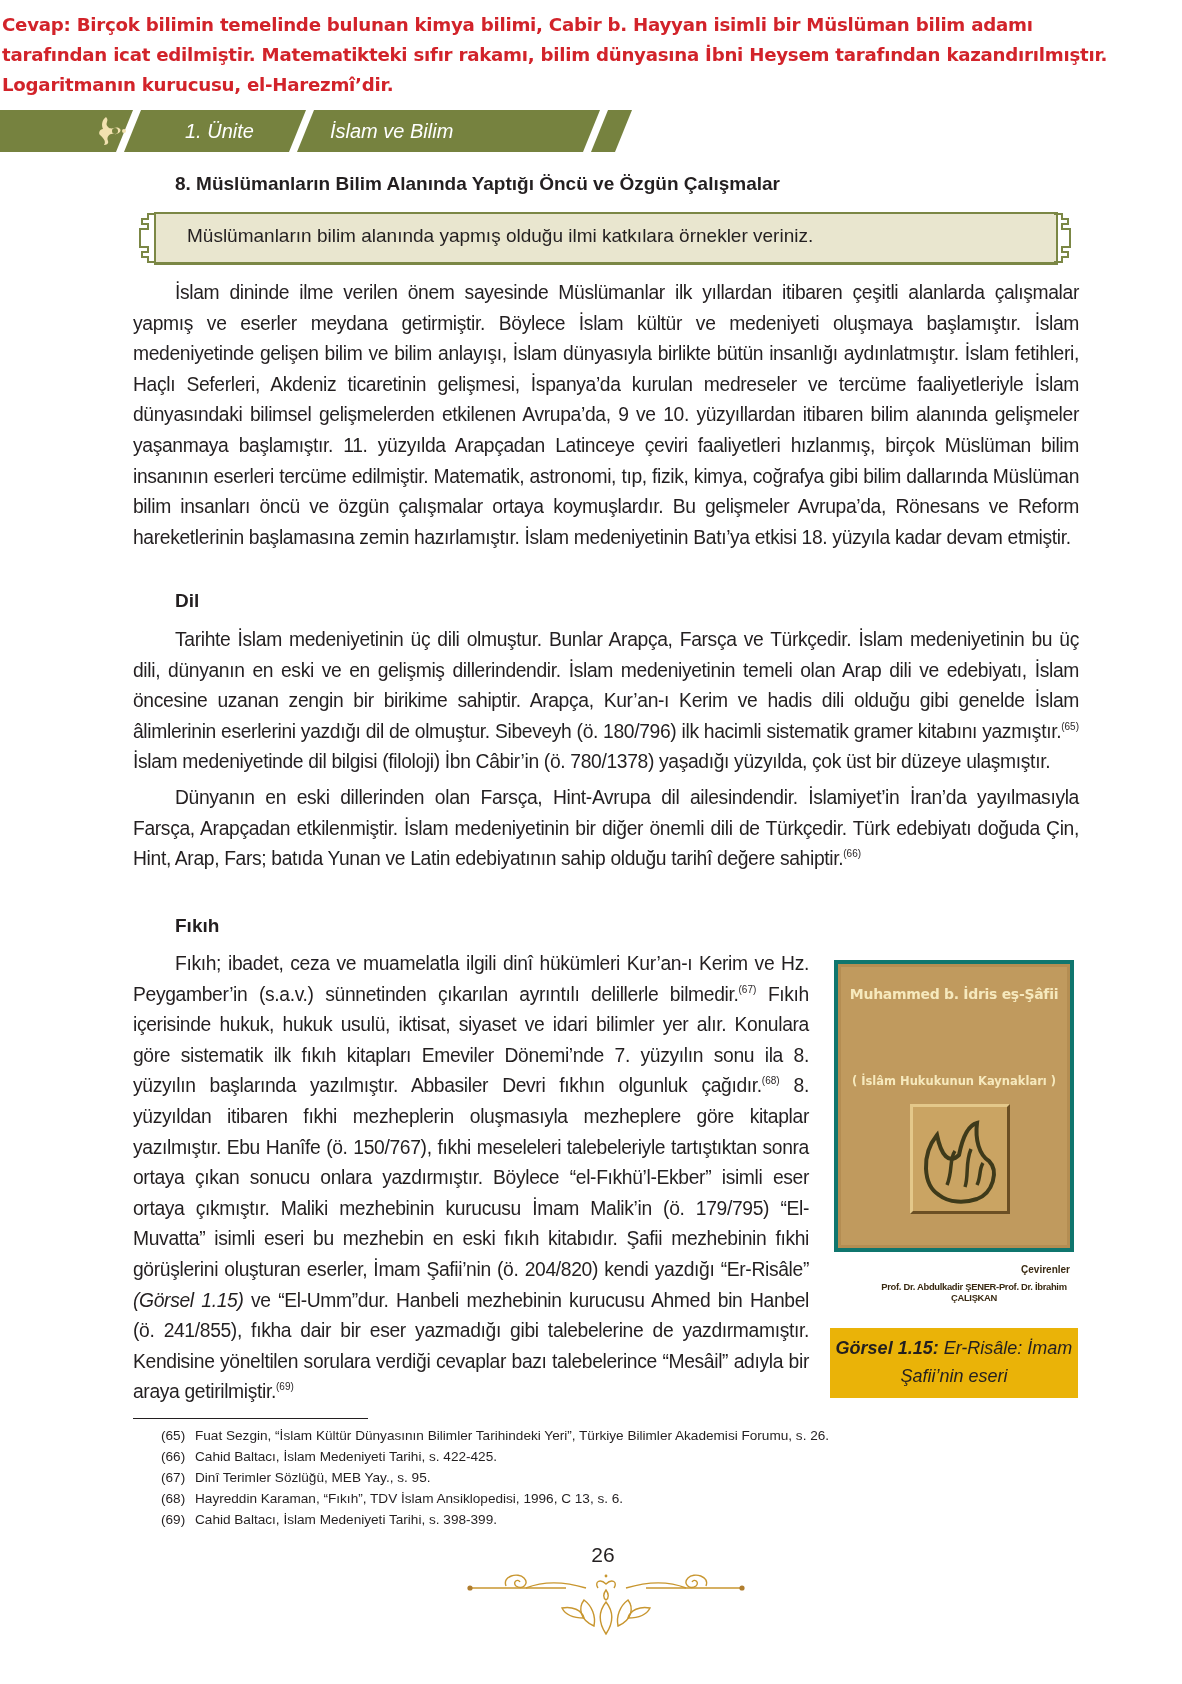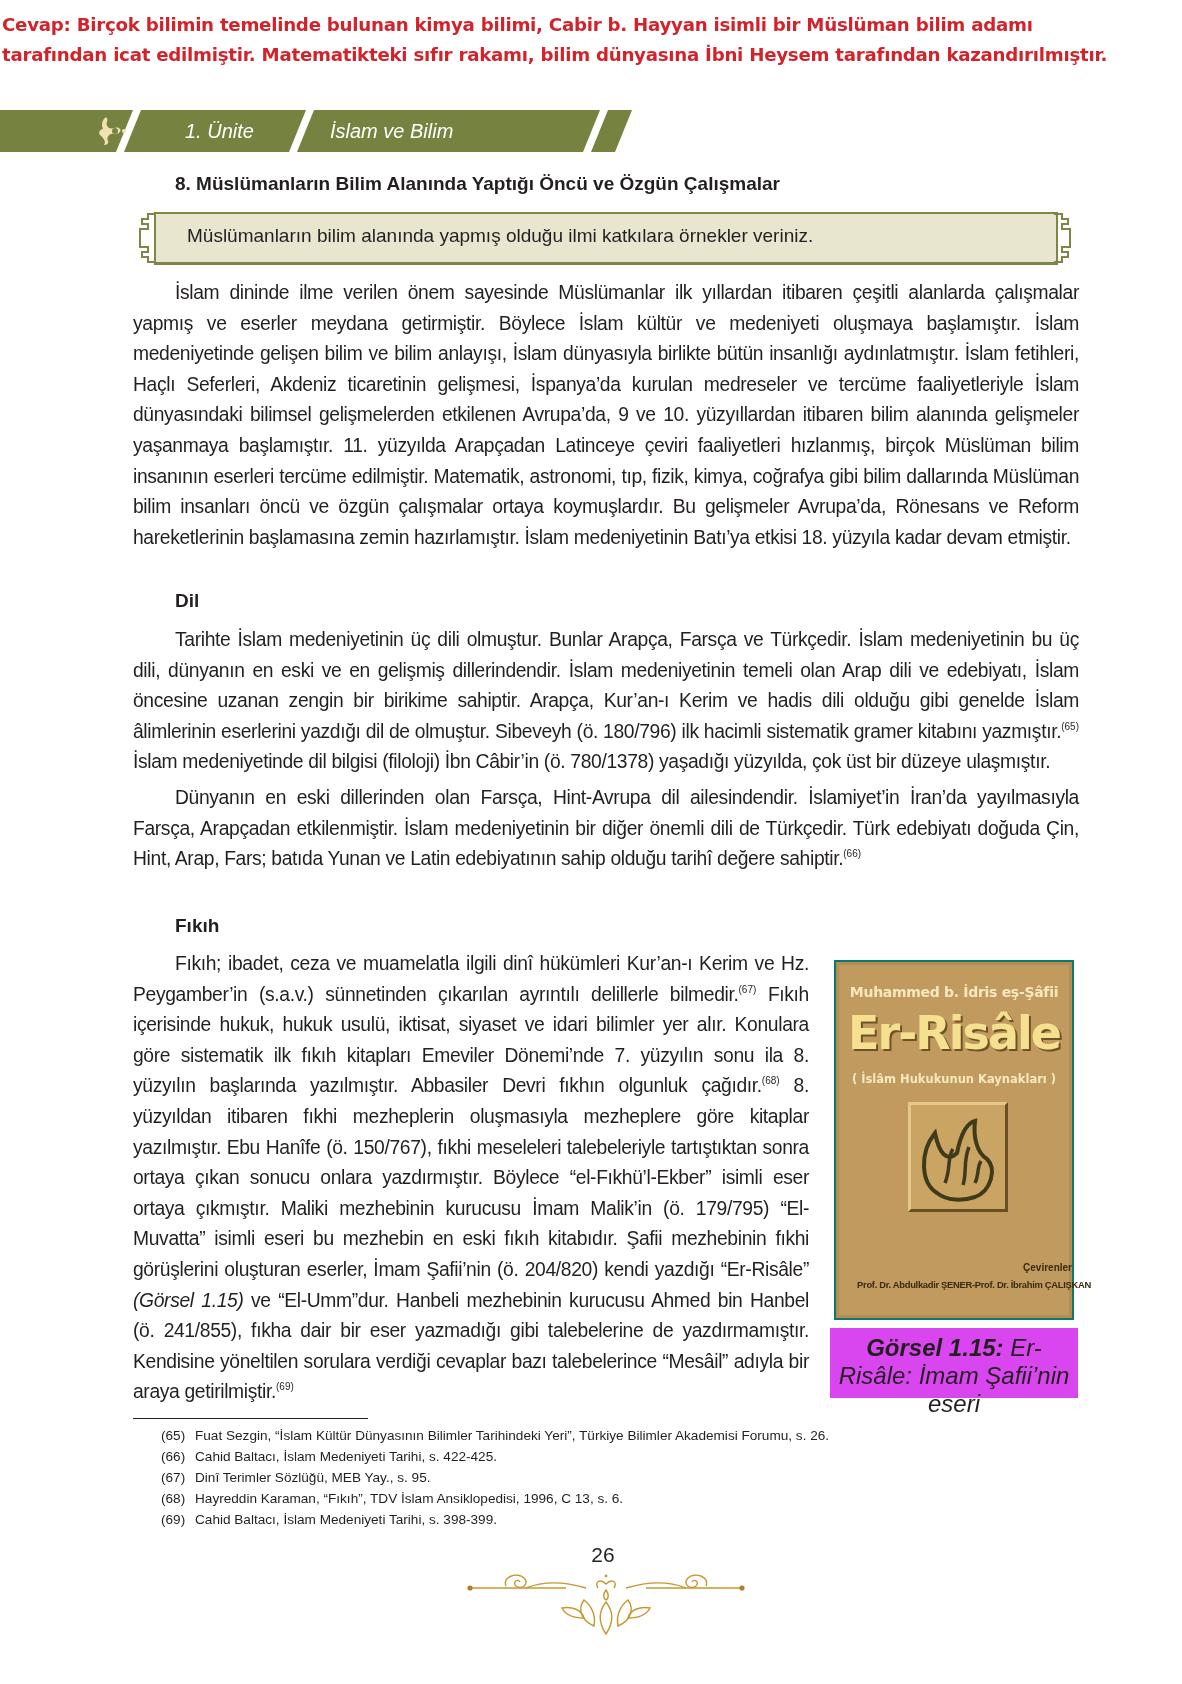--- a/index.html
+++ b/index.html
@@ -50,22 +50,22 @@
   .sub-heading {
     position: absolute; left: 175px; font-size: 19px; font-weight: bold; color: #231f20;
   }
   sup { font-size: 10px; vertical-align: 8px; line-height: 0; letter-spacing: 0; }
   .ital { font-style: italic; }
 
   .figure {
     position: absolute; left: 830px; top: 960px; width: 248px; height: 360px;
   }
   .cover {
-    position: absolute; left: 4px; top: 0; width: 240px; height: 360px;
-    background: #c09a5e; border: 2px solid #0f766e; box-sizing: border-box;
+    position: absolute; left: 4px; top: 0; width: 240px; height: 292px;
+    background: #c09a5e; border: 4px solid #0f766e; box-sizing: border-box;
     box-shadow: inset 0 0 0 3px #b48d52;
   }
   .cover .author {
     position: absolute; top: 22px; width: 100%; text-align: center;
     font-family: "DejaVu Sans", sans-serif; font-weight: bold; font-size: 14px; color: #f6e9bd;
     letter-spacing: -0.3px;
   }
   .cover .btitle {
     position: absolute; top: 44px; width: 100%; text-align: center;
     font-family: "DejaVu Sans", sans-serif; font-weight: bold; font-size: 46px; color: #f4e08f;
@@ -86,21 +86,21 @@
     font-family: "Liberation Sans", sans-serif; font-weight: bold; font-size: 10px; color: #3a2a12;
   }
   .cover .tr-names {
     position: absolute; top: 317px; width: 100%; text-align: center;
     font-family: "Liberation Sans", sans-serif; font-weight: bold; font-size: 9.4px; color: #3a2a12;
     letter-spacing: -0.3px;
     padding-left: 20px;
   }
   .caption {
     position: absolute; left: 830px; top: 1328px; width: 248px; height: 70px;
-    background: #d946ef; text-align: center; font-size: 24px; line-height: 28px; padding-top: 6px;
+    background: #eab308; text-align: center; font-size: 18px; line-height: 28px; padding-top: 6px;
     box-sizing: border-box; color: #231f20;
   }
   .caption .cap-label { font-weight: bold; font-style: italic; }
   .caption .cap-text { font-style: italic; }
 
   .fn-rule { position: absolute; left: 133px; top: 1418px; width: 235px; height: 1px; background: #231f20; }
   .footnotes {
     position: absolute; left: 133px; top: 1425px; font-size: 13.6px; line-height: 21px; color: #231f20; margin-left: 28px;
   }
   .footnotes .fn { white-space: nowrap; }
@@ -111,20 +111,21 @@
     font-size: 21px; color: #231f20; padding-left: 24px; box-sizing: border-box;
   }
   .ornament { position: absolute; left: 466px; top: 1568px; }
 </style>
 </head>
 <body>
 
 <div class="answer">
   <div>Cevap: Birçok bilimin temelinde bulunan kimya bilimi, Cabir b. Hayyan isimli bir Müslüman bilim adamı</div>
   <div>tarafından icat edilmiştir. Matematikteki sıfır rakamı, bilim dünyasına İbni Heysem tarafından kazandırılmıştır.</div>
+  <div>Logaritmanın kurucusu, el-Harezmî’dir.</div>
 </div>
 
 <div class="banner">
   <svg width="640" height="42" viewBox="0 0 640 42">
     <polygon points="0,0 133,0 116,42 0,42" fill="#76823f"></polygon>
     <polygon points="141,0 306,0 289,42 124,42" fill="#76823f"></polygon>
     <polygon points="314,0 600,0 583,42 297,42" fill="#76823f"></polygon>
     <polygon points="608,0 632,0 615,42 591,42" fill="#76823f"></polygon>
   </svg>
   <svg class="ico" viewBox="0 0 34 32">
@@ -162,21 +163,20 @@
 
 <div class="sub-heading" style="top:915px;">Fıkıh</div>
 
 <div class="body-text narrow" style="top:949px;">
   <p><span>Fıkıh; ibadet, ceza ve muamelatla ilgili dinî hükümleri Kur’an-ı Kerim ve Hz. Peygamber’in (s.a.v.) sünnetinden çıkarılan ayrıntılı delillerle bilmedir.</span><sup>(67)</sup><span> Fıkıh içerisinde hukuk, hukuk usulü, iktisat, siyaset ve idari bilimler yer alır. Konulara göre sistematik ilk fıkıh kitapları Emeviler Dönemi’nde 7. yüzyılın sonu ila 8. yüzyılın başlarında yazılmıştır. Abbasiler Devri fıkhın olgunluk çağıdır.</span><sup>(68)</sup><span> 8. yüzyıldan itibaren fıkhi mezheplerin oluşmasıyla mezheplere göre kitaplar yazılmıştır. Ebu Hanîfe (ö. 150/767), fıkhi meseleleri talebeleriyle tartıştıktan sonra ortaya çıkan sonucu onlara yazdırmıştır. Böylece “el-Fıkhü’l-Ekber” isimli eser ortaya çıkmıştır. Maliki mezhebinin kurucusu İmam Malik’in (ö. 179/795) “El-Muvatta” isimli eseri bu mezhebin en eski fıkıh kitabıdır. Şafii mezhebinin fıkhi görüşlerini oluşturan eserler, İmam Şafii’nin (ö. 204/820) kendi yazdığı “Er-Risâle” </span><span class="ital">(Görsel 1.15)</span><span> ve “El-Umm”dur. Hanbeli mezhebinin kurucusu Ahmed bin Hanbel (ö. 241/855), fıkha dair bir eser yazmadığı gibi talebelerine de yazdırmamıştır. Kendisine yöneltilen sorulara verdiği cevaplar bazı talebelerince “Mesâil” adıyla bir araya getirilmiştir.</span><sup>(69)</sup></p>
 </div>
 
 <div class="figure">
   <div class="cover">
     <div class="author">Muhammed b. İdris eş-Şâfii</div>
-    <div class="btitle">Er-Risâle</div>
     <div class="bsub">( İslâm Hukukunun Kaynakları )</div>
     <div class="calli">
       <svg width="82" height="90" viewBox="0 0 82 90">
         <path d="M20 80 C4 70 2 40 18 20 C22 40 30 50 40 40 C44 20 50 10 58 8 C56 24 60 40 70 46 C80 56 74 78 58 84 C46 88 30 88 20 80 Z" fill="none" stroke="#3e3a1a" stroke-width="4"></path>
         <path d="M28 70 C34 56 30 44 36 36 M46 72 C50 60 46 48 52 34 M58 70 C62 62 60 54 64 48" fill="none" stroke="#3e3a1a" stroke-width="3.5"></path>
       </svg>
     </div>
     <div class="tr-label">Çevirenler</div>
     <div class="tr-names">Prof. Dr. Abdulkadir ŞENER-Prof. Dr. İbrahim ÇALIŞKAN</div>
   </div>

